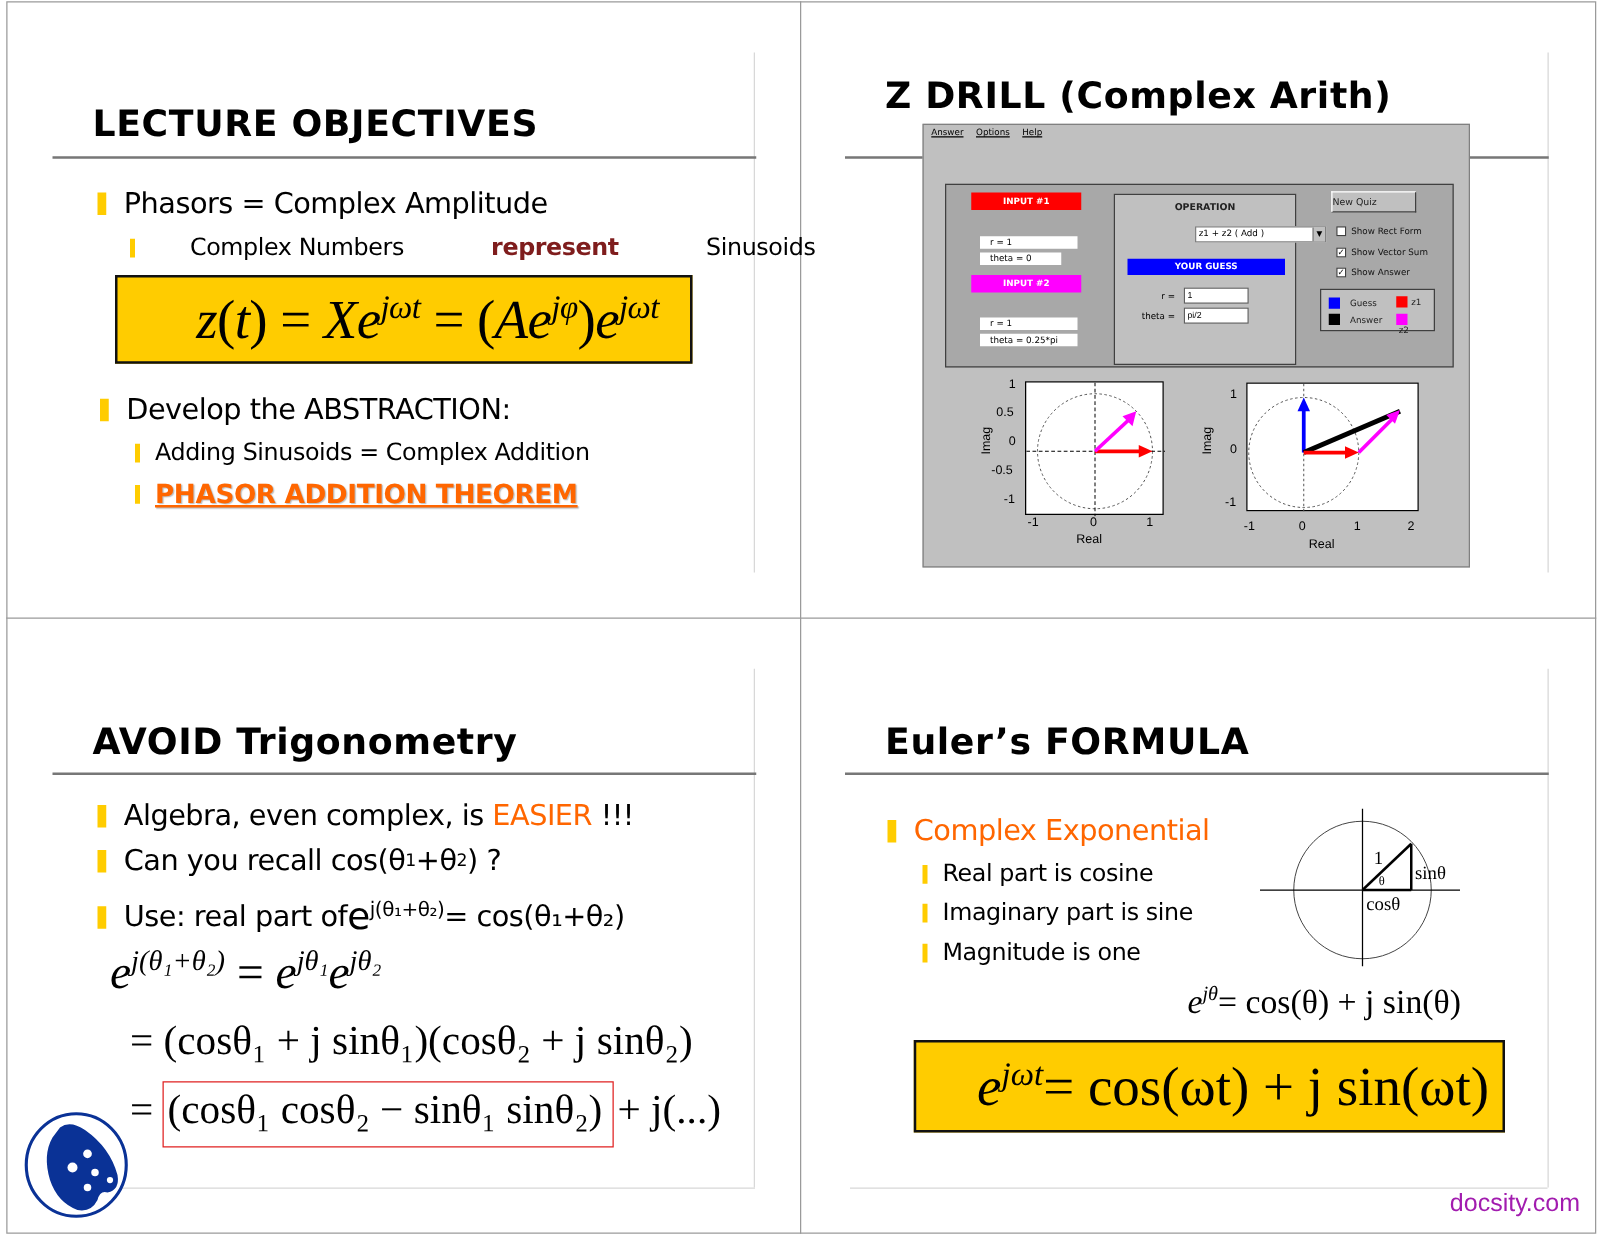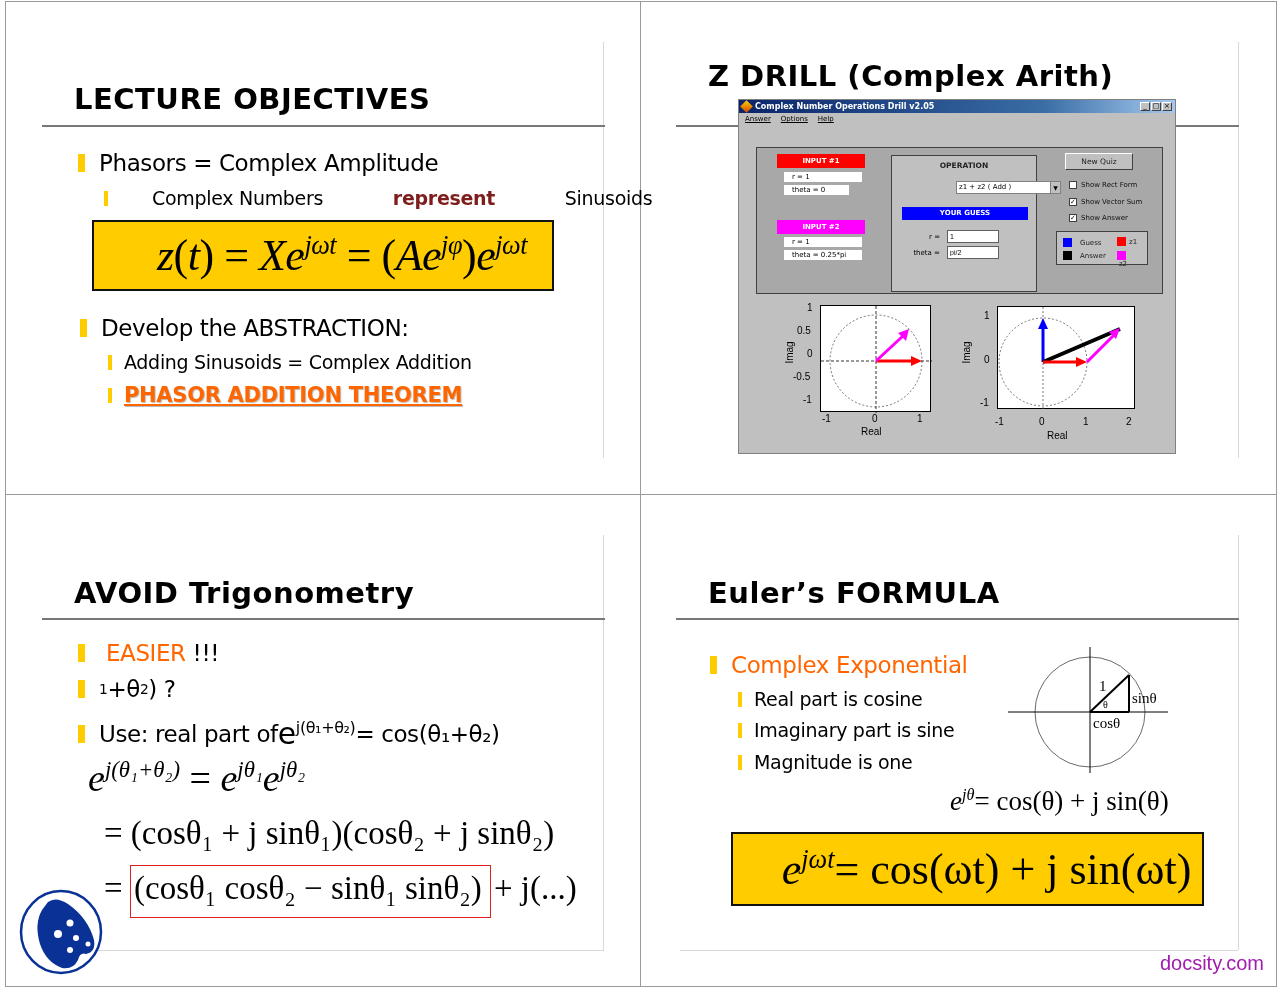--- a/index.html
+++ b/index.html
@@ -35,28 +35,28 @@
   .win-icon { width: 9px; height: 9px; background: linear-gradient(135deg, #ffd200, #d04000); transform: rotate(45deg); }
   .win-ctrls { margin-left: auto; display: flex; gap: 1px; margin-right: 3px; }
   .win-ctrl { width: 10px; height: 9px; background: #c0c0c0; border: 1px solid #fff; border-right-color: #404040; border-bottom-color: #404040; font-size: 7px; line-height: 7px; text-align: center; color: #000; }
   .win-menu { height: 12px; display: flex; gap: 10px; padding-left: 6px; font-size: 7px; align-items: center; font-family: "DejaVu Sans", sans-serif; color: #000; }
   .win-menu span { text-decoration: underline; text-decoration-thickness: 0.5px; }
 
   .panel { position: absolute; left: 17px; top: 47px; width: 407px; height: 147px; background: #a8a8a8; border: 1px solid #404040; }
   .lbl-red { position: absolute; background: #ff0000; color: #fff; font-size: 7px; font-weight: bold; text-align: center; line-height: 14px; }
   .lbl-mag { position: absolute; background: #ff00ff; color: #fff; font-size: 7px; font-weight: bold; text-align: center; line-height: 14px; }
   .lbl-blue { position: absolute; background: #0000ff; color: #fff; font-size: 7px; font-weight: bold; text-align: center; line-height: 14px; }
-  .txtfield { position: absolute; background: #fff; font-size: 7px; line-height: 10px; padding-left: 8px; color: #000; white-space: nowrap; }
+  .txtfield { position: absolute; background: #fff; font-size: 7px; line-height: 10px; padding-left: 8px; color: #000; white-space: nowrap; margin-top: 17px; }
   .op-box { position: absolute; left: 134px; top: 7px; width: 146px; height: 137px; background: #c0c0c0; border: 1px solid #404040; }
   .op-title { position: absolute; top: 5px; width: 100%; text-align: center; font-size: 7.5px; font-weight: bold; color: #222; }
   .dropdown { position: absolute; left: 20px; top: 25px; width: 105px; height: 13px; background: #fff; border: 1px solid #808080; font-size: 7px; line-height: 11px; padding-left: 2px; margin-left: 44px; }
   .dd-arrow { position: absolute; right: 0; top: 0; width: 10px; height: 11px; background: #c0c0c0; border-left: 1px solid #808080; font-size: 6px; line-height: 11px; text-align: center; }
   .guess-lbl { position: absolute; font-size: 7px; color: #000; text-align: right; width: 30px; }
   .guess-field { position: absolute; background: #fff; border: 1px solid #606060; font-size: 7px; line-height: 11px; padding-left: 2px; width: 52px; height: 13px; }
-  .btn { position: absolute; background: #c0c0c0; border: 1px solid #fff; border-right-color: #404040; border-bottom-color: #404040; font-size: 7.5px; text-align: center; line-height: 14px; color: #222; }
+  .btn { position: absolute; background: #c0c0c0; border: 1px solid #fff; border-right-color: #404040; border-bottom-color: #404040; font-size: 7.5px; line-height: 14px; color: #222; }
   .chk { position: absolute; display: flex; align-items: center; font-size: 7px; color: #111; white-space: nowrap; }
   .chk .box { width: 8px; height: 8px; background: #fff; border: 1px solid #404040; margin-right: 4px; font-size: 7px; line-height: 6px; text-align: center; }
   .legend { position: absolute; left: 299px; top: 83px; width: 92px; height: 34px; background: #c0c0c0; border: 1px solid #404040; }
   .lg { position: absolute; display: flex; align-items: center; font-size: 7px; color: #222; }
   .lg .sw { width: 9px; height: 9px; margin-right: 8px; }
 
   .plot { position: absolute; background: #fff; border: 1px solid #000; }
   .axlbl { position: absolute; font-size: 10px; font-family: "Liberation Sans", sans-serif; color: #000; }
 
   .red-box { position: absolute; border: 1.5px solid #e02020; }
@@ -103,29 +103,20 @@
     <span class="theorem">PHASOR ADDITION THEOREM</span>
   </div>
 </div>
 
 <div>
   <div style="position:absolute;left:1238px;top:42px;width:1px;height:416px;background:#d8d8d8;"></div>
   <div class="title" style="left:708px;top:59px;">Z DRILL (Complex Arith)</div>
   <div class="rule" style="left:676px;top:125px;width:563px;"></div>
 
   <div class="win">
-    <div class="win-titlebar">
-      <span class="win-icon"></span>
-      <span class="win-title">Complex Number Operations Drill v2.05</span>
-      <div class="win-ctrls">
-        <span class="win-ctrl">_</span>
-        <span class="win-ctrl">□</span>
-        <span class="win-ctrl">×</span>
-      </div>
-    </div>
     <div class="win-menu">
       <span>Answer</span>
       <span>Options</span>
       <span>Help</span>
     </div>
 
     <div class="panel">
       <div class="lbl-red" style="left:20px;top:6px;width:88px;height:14px;">INPUT #1</div>
       <div class="txtfield" style="left:27px;top:24px;width:78px;height:10px;">r = 1</div>
       <div class="txtfield" style="left:27px;top:37px;width:65px;height:10px;">theta = 0</div>
@@ -229,24 +220,25 @@
 </div>
 
 <div>
   <div style="position:absolute;left:603px;top:535px;width:1px;height:415px;background:#d8d8d8;"></div>
   <div style="position:absolute;left:42px;top:950px;width:562px;height:1px;background:#d8d8d8;"></div>
   <div class="title" style="left:74px;top:576px;">AVOID Trigonometry</div>
   <div class="rule" style="left:42px;top:618px;width:563px;"></div>
 
   <div class="b1" style="left:78px;top:640px;">
     <span class="bar1"></span>
-    &nbsp;<span class="orange">EASIER</span>&nbsp;<span> !!!</span>
+    <span>Algebra, even complex, is </span>&nbsp;<span class="orange">EASIER</span>&nbsp;<span> !!!</span>
   </div>
   <div class="b1" style="left:78px;top:676px;">
     <span class="bar1"></span>
+    <span>Can you recall cos(θ</span>
       <sub>1</sub>
       <span>+θ</span>
       <sub>2</sub>
       <span>) ?</span>
   </div>
   <div class="b1" style="left:78px;top:716px;">
     <span class="bar1"></span>
     <span>Use: real part of </span>
       <span style="font-size:30px;">e</span>
       <sup style="font-size:16px;position:relative;top:-6px;">j(θ₁+θ₂)</sup>

